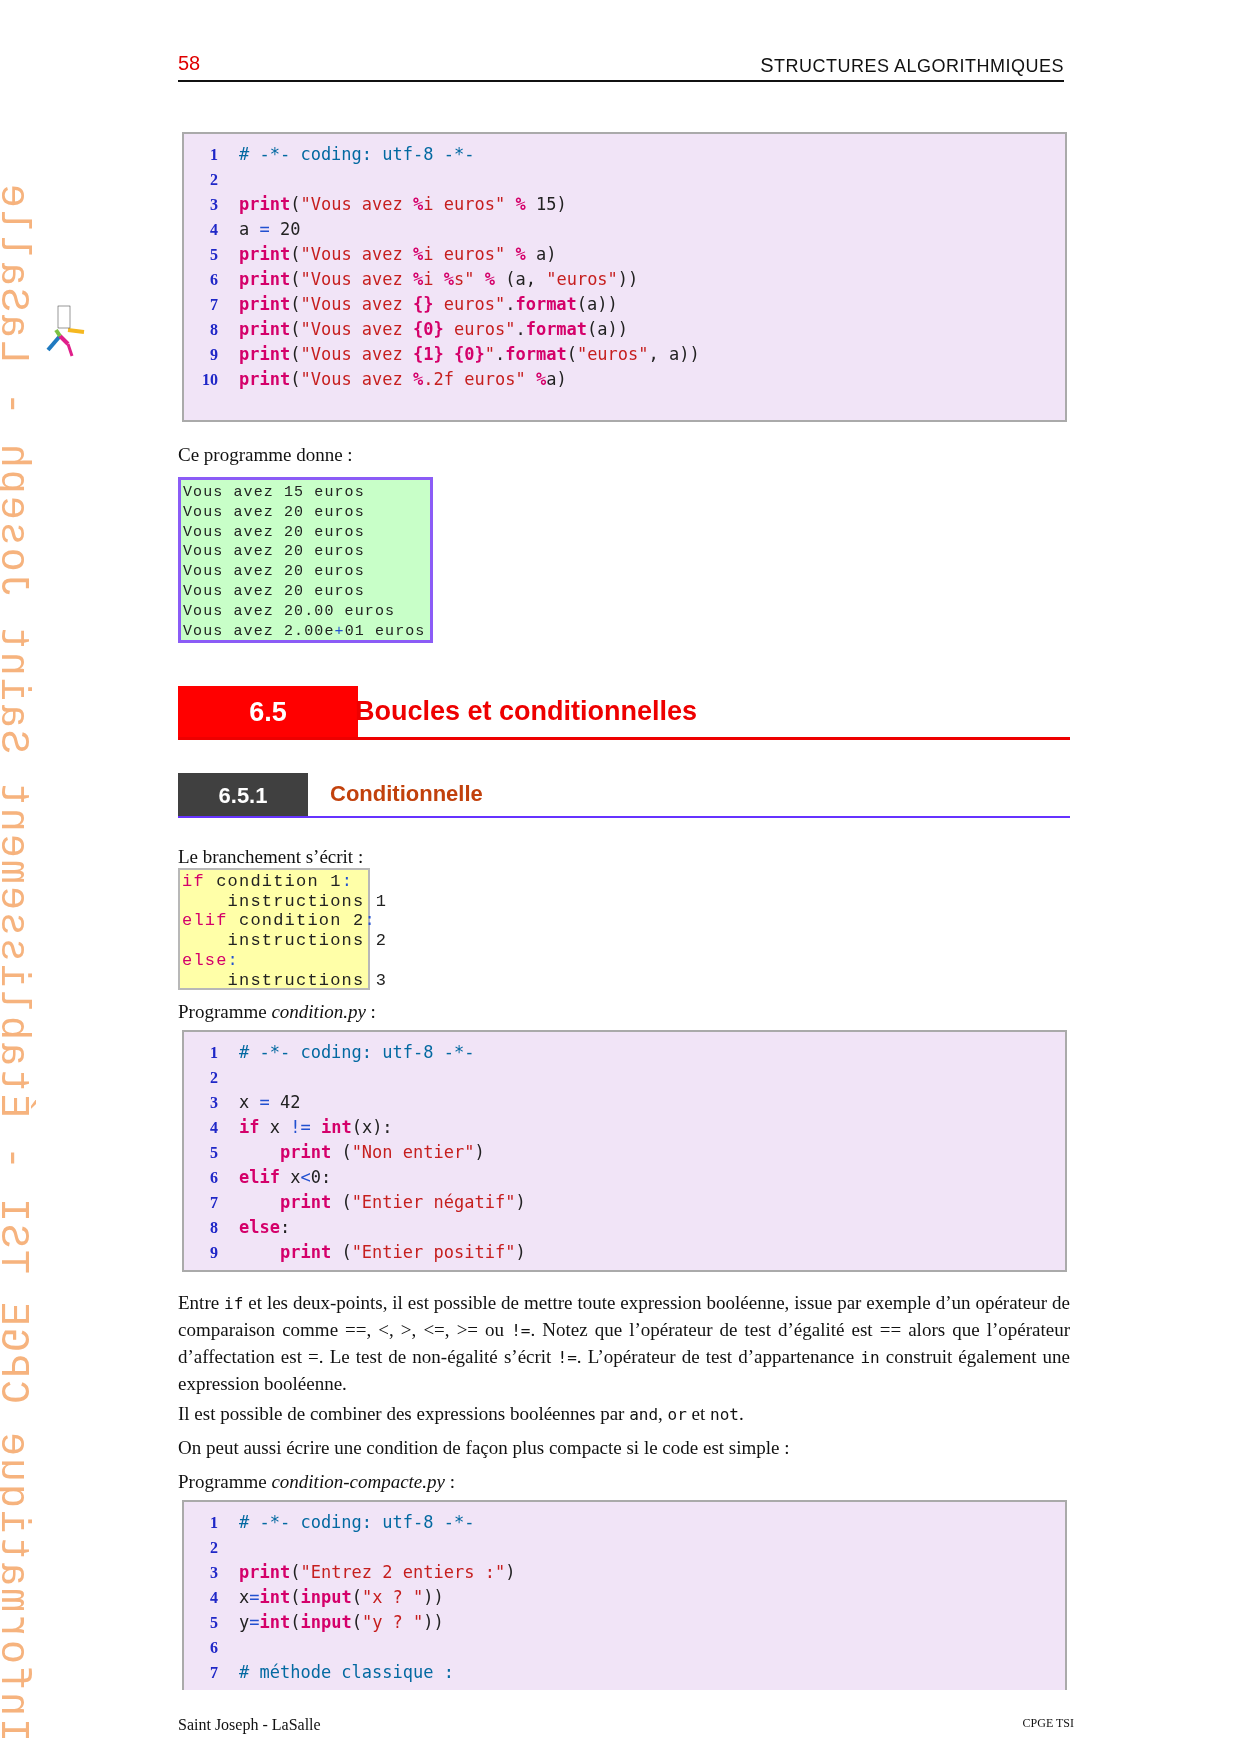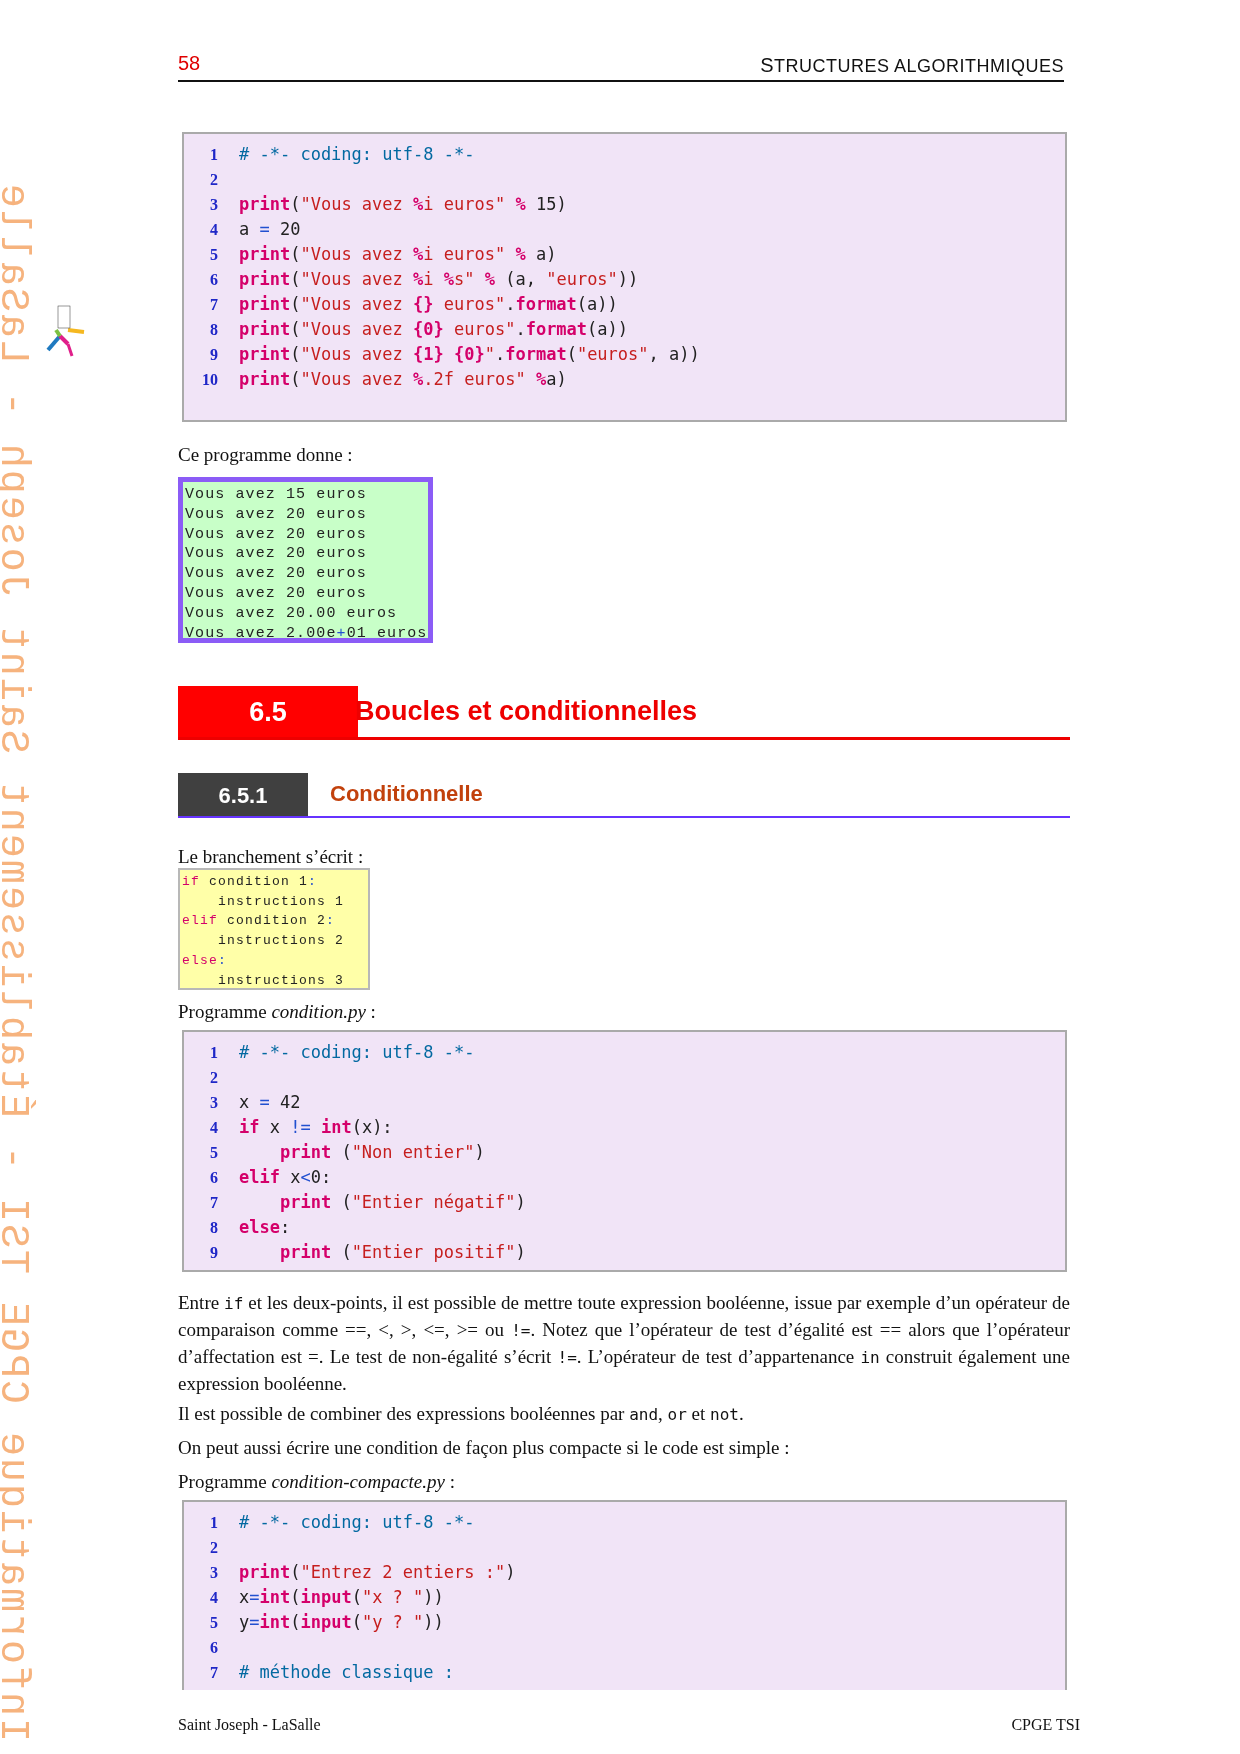--- a/index.html
+++ b/index.html
@@ -17,41 +17,41 @@
   .lc { position:absolute; left:55px; }
   .c-com { color:#0369a1; }
   .c-kw { color:#d4006a; font-weight:bold; }
   .c-str { color:#c61e1e; }
   .c-op { color:#d4006a; font-weight:bold; }
   .c-eq { color:#2250d0; }
 
   .para { position:absolute; left:178px; width:892px; font-size:19px; line-height:26px; text-align:justify; }
   .mono { font-family:"DejaVu Sans Mono", monospace; font-size:16px; }
 
-  .outbox { position:absolute; left:178px; top:477px; width:255px; height:166px; background:#c8ffc8; border:5px solid #8b5cf6; box-sizing:border-box; padding:3px 2px; }
+  .outbox { position:absolute; left:178px; top:477px; width:255px; height:166px; background:#c8ffc8; border:3px solid #8b5cf6; box-sizing:border-box; padding:3px 2px; }
   .outline { font-family:"Liberation Mono", monospace; font-size:15px; line-height:19.8px; letter-spacing:1.1px; white-space:pre; color:#222; }
   .plus { color:#2250d0; }
 
   .sec { position:absolute; left:178px; top:686px; width:892px; height:54px; }
   .sec-num { position:absolute; left:0; top:0; width:180px; height:52px; background:#ff0000; color:#ffffff; font-family:"Liberation Sans", sans-serif; font-weight:bold; font-size:27px; display:flex; align-items:center; justify-content:center; }
   .sec-title { position:absolute; left:177px; top:10px; color:#ee0000; font-family:"Liberation Sans", sans-serif; font-weight:bold; font-size:27px; }
   .sec-rule { position:absolute; left:0; top:51px; width:892px; height:3px; background:#ee0000; }
 
   .subsec { position:absolute; left:178px; top:773px; width:892px; height:46px; }
   .subsec-num { position:absolute; left:0; top:0; width:130px; height:45px; background:#404040; color:#fff; font-family:"Liberation Sans", sans-serif; font-weight:bold; font-size:22px; display:flex; align-items:center; justify-content:center; }
   .subsec-title { position:absolute; left:152px; top:8px; color:#c2410c; font-family:"Liberation Sans", sans-serif; font-weight:bold; font-size:22px; }
   .subsec-rule { position:absolute; left:0; top:43px; width:892px; height:2px; background:#6633ff; }
 
   .yellowbox { position:absolute; left:178px; top:868px; width:192px; height:122px; background:#ffffa8; border:2px solid #b8b8b8; box-sizing:border-box; padding:2px 2px; }
-  .yline { font-family:"Liberation Mono", monospace; font-size:13px; line-height:19.7px; letter-spacing:1.2px; white-space:pre; color:#222; }
+  .yline { font-family:"Liberation Mono", monospace; font-size:17px; line-height:19.7px; letter-spacing:1.2px; white-space:pre; color:#222; }
   .ykw { color:#d4006a; }
   .ycol { color:#2250d0; }
 
   .footer-l { left:178px; top:1716px; font-size:16px; }
-  .footer-r { right:160px; top:1716px; font-size:16px; }
+  .footer-r { right:166px; top:1716px; font-size:12px; }
 
   .watermark { position:absolute; left:35px; top:1742px; transform-origin:0 0; transform:rotate(-90deg) scaleY(-1); font-family:"Liberation Mono", monospace; font-size:40px; color:#f6b37e; white-space:pre; letter-spacing:2px; }
   .logo { position:absolute; left:38px; top:300px; width:50px; height:60px; }
 </style>
 </head>
 <body>
 
 <div class="watermark">Informatique CPGE TSI - Établissement Saint Joseph - LaSalle</div>
 <div class="logo">
   <svg width="50" height="60" viewBox="0 0 50 60">

